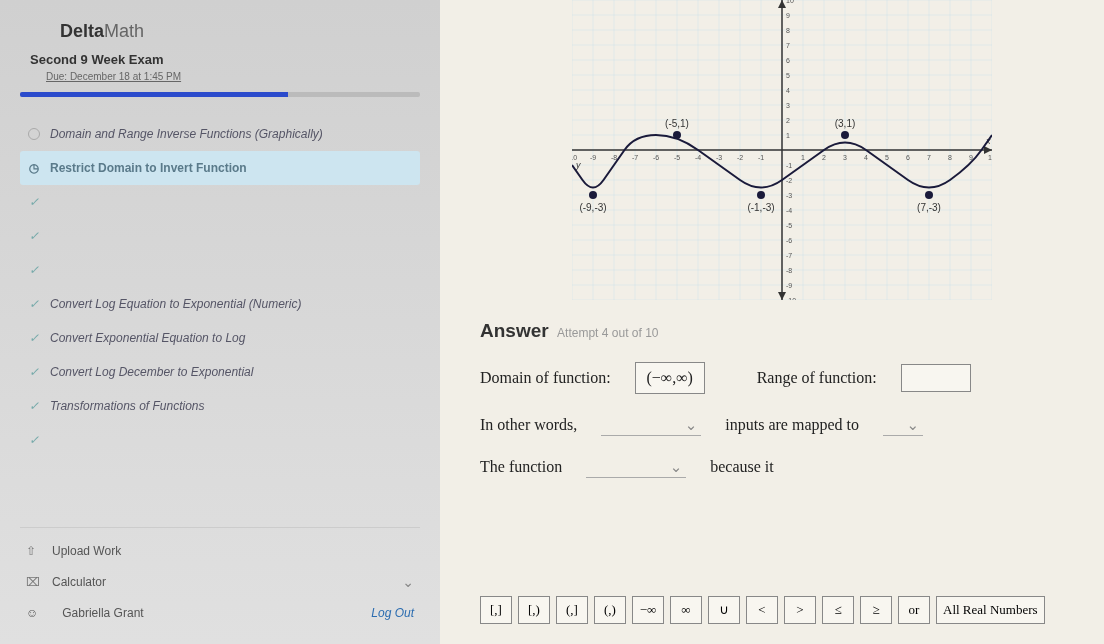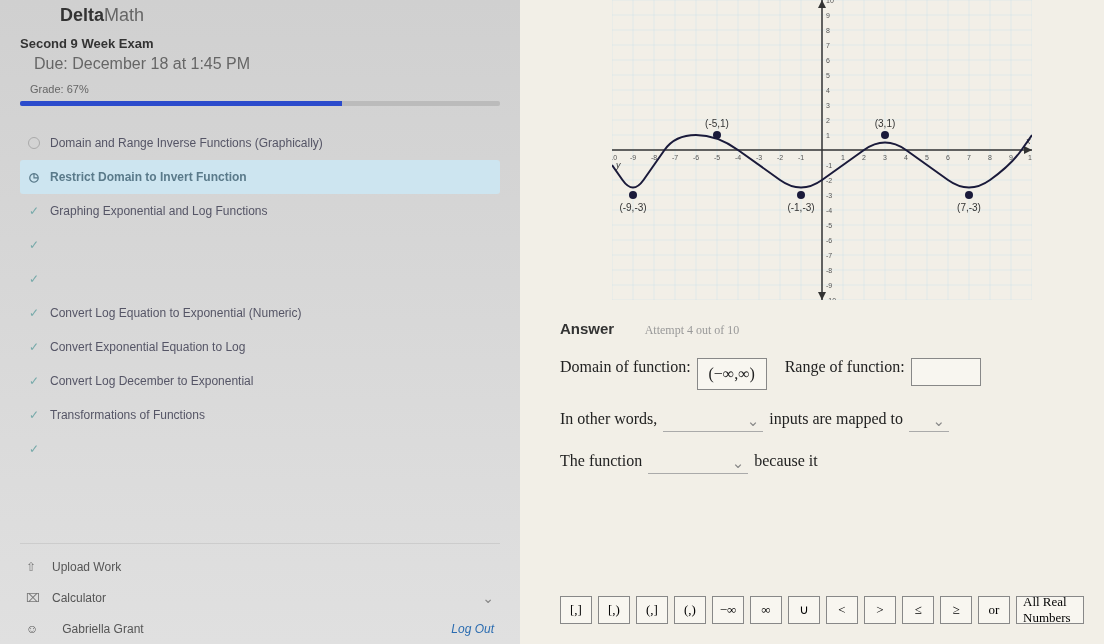--- a/index.html
+++ b/index.html
@@ -1,83 +1,81 @@
 <!DOCTYPE html>
 <html><head>
 <meta charset="utf-8">
 <style>
 * { box-sizing: border-box; margin: 0; padding: 0; }
 body { font-family: Arial, sans-serif; background: #e8e8e8; width: 1104px; height: 644px; overflow: hidden; display: flex; }
-.sidebar { width: 520px; background: linear-gradient(to bottom, #d0d0d0, #e0e0e0); padding: 0 20px; display: flex; flex-direction: column; height: 100%; }
+.sidebar { width: 440px; background: linear-gradient(to bottom, #d0d0d0, #e0e0e0); padding: 16px 20px; display: flex; flex-direction: column; height: 100%; }
 .logo { font-size: 18px; font-weight: bold; color: #333; margin: 5px 0 10px 40px; }
 .logo .delta { color: #333; }
 .logo .math { color: #666; font-weight: normal; }
-.exam-title { font-size: 13px; font-weight: bold; color: #333; }
-.exam-due { font-size: 16px; color: #666; margin: 4px 0 10px 14px; }
+.exam-title { font-size: 13px; font-weight: bold; color: #333; margin-left: 10px; }
+.exam-due { font-size: 10px; color: #666; margin: 4px 0 10px 26px; text-decoration: underline; }
 .grade { font-size: 11px; color: #666; margin: 0 0 6px 10px; }
 .progress-bar { width: 100%; height: 5px; background: #bbb; border-radius: 2px; margin-bottom: 20px; overflow: hidden; }
 .progress-fill { width: 67%; height: 100%; background: #2b4bcc; }
 .topic-list { list-style: none; flex: 1; overflow-y: auto; }
-.topic-item { display: flex; align-items: center; padding: 9px 6px; font-size: 12px; color: #556; cursor: pointer; }
+.topic-item { display: flex; align-items: center; padding: 9px 6px; font-size: 12px; font-style: italic; color: #556; cursor: pointer; }
 .topic-item.active { background: #cde5f0; color: #5a7a8a; font-weight: bold; font-style: normal; border-radius: 3px; }
 .topic-icon { width: 16px; height: 16px; margin-right: 8px; display: inline-flex; align-items: center; justify-content: center; }
 .check { color: #7aa; }
 .empty-circle { width: 12px; height: 12px; border: 1px solid #aaa; border-radius: 50%; }
 .bottom-links { border-top: 1px solid #ccc; padding-top: 8px; }
 .bottom-link { display: flex; align-items: center; padding: 8px 6px; font-size: 12px; color: #555; cursor: pointer; }
 .bottom-link .icon { width: 18px; margin-right: 8px; color: #777; }
 .user-row { display: flex; justify-content: space-between; align-items: center; padding: 8px 6px; font-size: 12px; color: #555; }
 .user-row .left { display: flex; align-items: center; }
 .logout { color: #2b6cb0; font-style: italic; cursor: pointer; }
 .chev { color: #888; font-size: 14px; margin-left: auto; }
 
 .main { flex: 1; background: #f2efe7; padding: 0 20px 10px 40px; display: flex; flex-direction: column; overflow: hidden; }
 .graph-area { height: 300px; position: relative; display: flex; justify-content: center; }
 .graph-svg { width: 420px; height: 300px; }
 .answer-header { margin: 20px 0 20px 0; }
-.answer-header b { font-size: 15px; color: #333; }
-.attempt { font-size: 12px; color: #999; margin-left: 26px; font-family: Liberation Serif, serif; }
-.answer-row { display: flex; align-items: flex-start; margin-bottom: 20px; font-family: Georgia, serif; font-size: 16px; color: #222; flex-wrap: wrap; gap: 6px; }
+.answer-header b { font-size: 19px; color: #333; }
+.attempt { font-size: 12px; color: #999; margin-left: 4px; }
+.answer-row { display: flex; align-items: center; margin-bottom: 20px; font-family: Georgia, serif; font-size: 16px; color: #222; flex-wrap: wrap; gap: 24px; }
 .answer-box { border: 1px solid #888; padding: 6px 10px; min-width: 70px; min-height: 28px; background: #f8f6f0; text-align: center; }
 .dropdown { border: none; border-bottom: 1px solid #aaa; background: transparent; font-family: Georgia, serif; font-size: 15px; padding: 2px 20px 2px 4px; min-width: 100px; position: relative; }
 .dropdown::after { content: '⌄'; position: absolute; right: 4px; color: #888; }
 .symbol-row { display: flex; gap: 6px; margin-top: auto; padding-bottom: 10px; }
 .sym-btn { border: 1px solid #888; background: #f8f6f0; min-width: 32px; height: 28px; display: flex; align-items: center; justify-content: center; font-size: 13px; cursor: pointer; padding: 0 6px; font-family: Georgia, serif; }
 </style>
 </head>
 <body>
 
 <div class="sidebar">
   <div class="logo">
     <span class="delta">Delta</span><span class="math">Math</span>
   </div>
   <div class="exam-title">Second 9 Week Exam</div>
   <div class="exam-due">Due: December 18 at 1:45 PM</div>
-  <div class="grade">Grade: 67%</div>
   <div class="progress-bar">
     <div class="progress-fill"></div>
   </div>
   <ul class="topic-list" id="topics">
       <li class="topic-item">
         <span class="topic-icon">
           <span class="empty-circle"></span>
         </span>
         <span>Domain and Range Inverse Functions (Graphically)</span>
       </li>
       <li class="topic-item active">
         <span class="topic-icon">
           <span>◷</span>
         </span>
         <span>Restrict Domain to Invert Function</span>
       </li>
       <li class="topic-item">
         <span class="topic-icon">
           <span class="check">✓</span>
         </span>
-        <span>Graphing Exponential and Log Functions</span>
       </li>
       <li class="topic-item">
         <span class="topic-icon">
           <span class="check">✓</span>
         </span>
       </li>
       <li class="topic-item">
         <span class="topic-icon">
           <span class="check">✓</span>
         </span>
@@ -239,21 +237,21 @@
   </div>
 
   <div class="answer-header">
     <b>Answer</b>
     <span class="attempt">Attempt 4 out of 10</span>
   </div>
 
   <div class="answer-row">
     <span>Domain of function:</span>
     <span class="answer-box">(−∞,∞)</span>
-    <span style="margin-left:12px">Range of function:</span>
+    <span style="margin-left:28px">Range of function:</span>
     <span class="answer-box"></span>
   </div>
 
   <div class="answer-row">
     <span>In other words,</span>
     <span class="dropdown">&nbsp;</span>
     <span>inputs are mapped to</span>
     <span class="dropdown" style="min-width:40px">&nbsp;</span>
   </div>
 

